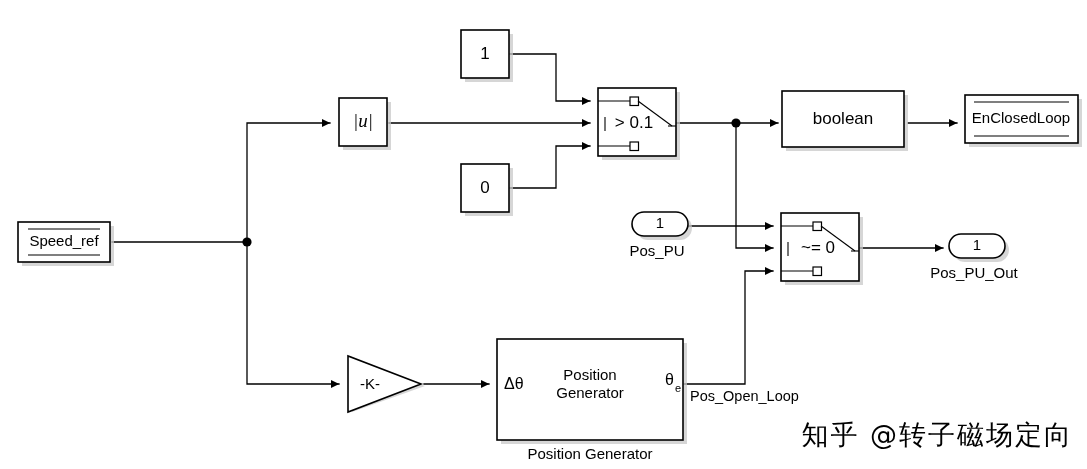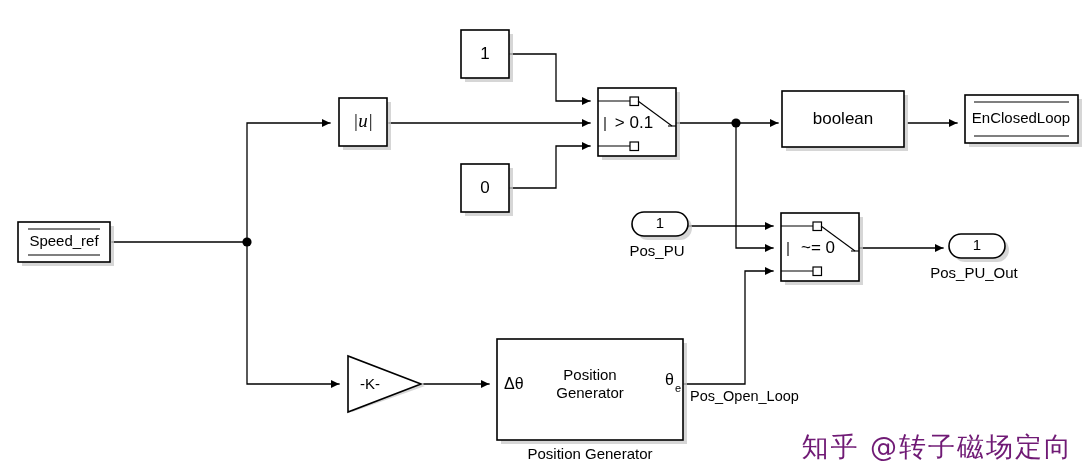--- a/index.html
+++ b/index.html
@@ -107,24 +107,24 @@
     dominant-baseline: middle;
   }
   .sw-square {
     fill: #ffffff;
     stroke: #000000;
     stroke-width: 1.2;
   }
   .watermark {
     position: absolute;
     right: 14px;
-    bottom: 4px;
+    bottom: 16px;
     font-family: "DejaVu Sans", sans-serif;
     font-size: 27px;
-    color: #701a75;
+    color: #000000;
     letter-spacing: 2px;
     white-space: nowrap;
     user-select: none;
   }
 </style>
 </head>
 <body>
 
 <svg id="canvas" viewBox="0 0 1087 469">
   <defs>

